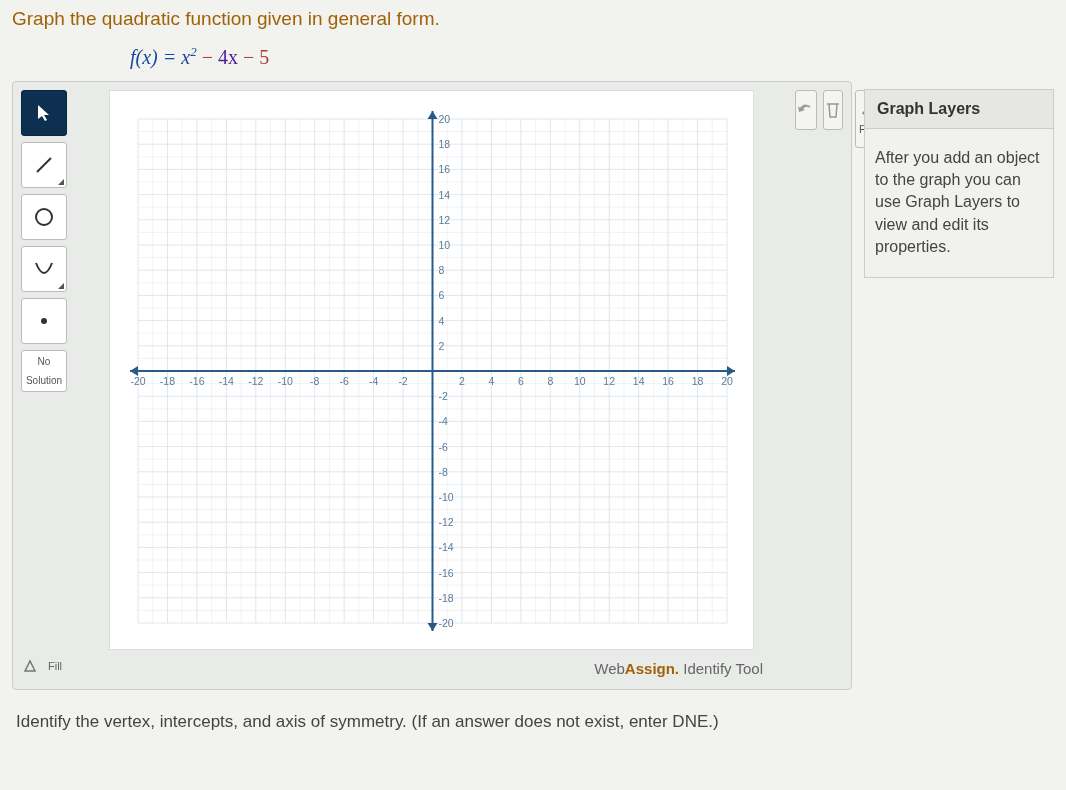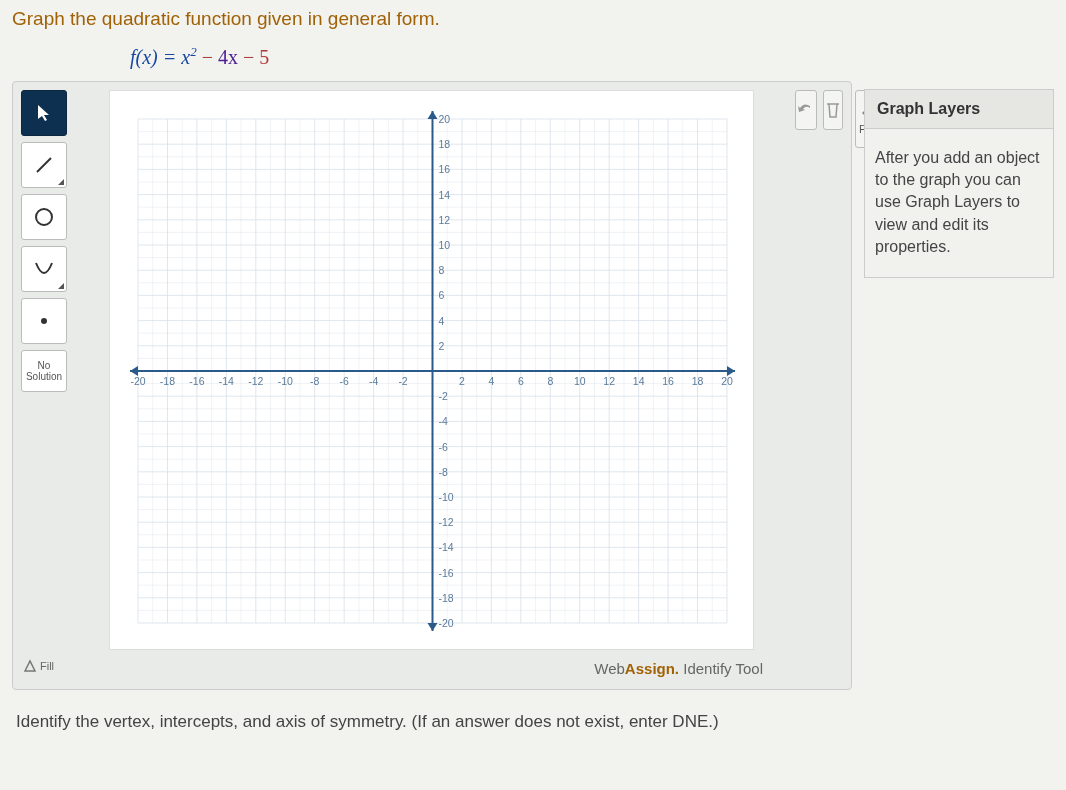--- a/index.html
+++ b/index.html
@@ -51,20 +51,21 @@
       width: 46px;
       height: 46px;
       background: #fff;
       border: 1px solid #bbb;
       border-radius: 3px;
       display: flex;
       align-items: center;
       justify-content: center;
       cursor: pointer;
       position: relative;
+      gap: 8px;
     }
     .tool-btn.active { background: #0d3050; border-color: #0a2640; }
     .tool-btn.active svg path, .tool-btn.active svg polygon { fill: #fff; }
     .tool-btn .corner {
       position: absolute;
       bottom: 2px;
       right: 2px;
       width: 0; height: 0;
       border-left: 6px solid transparent;
       border-bottom: 6px solid #555;

